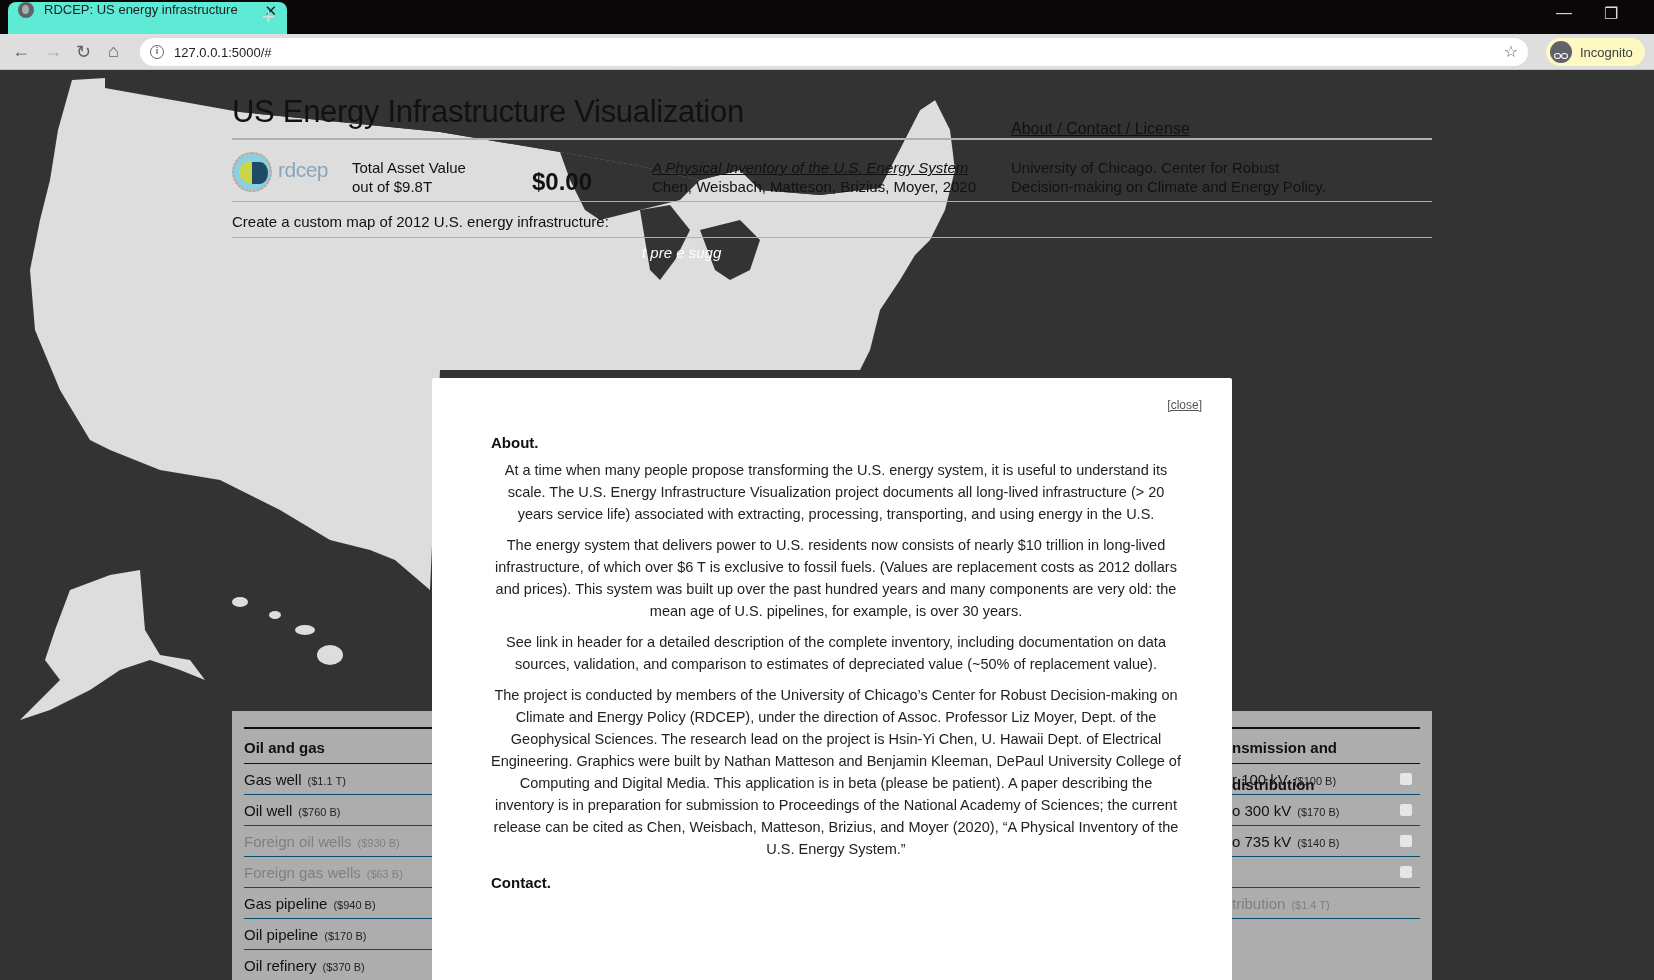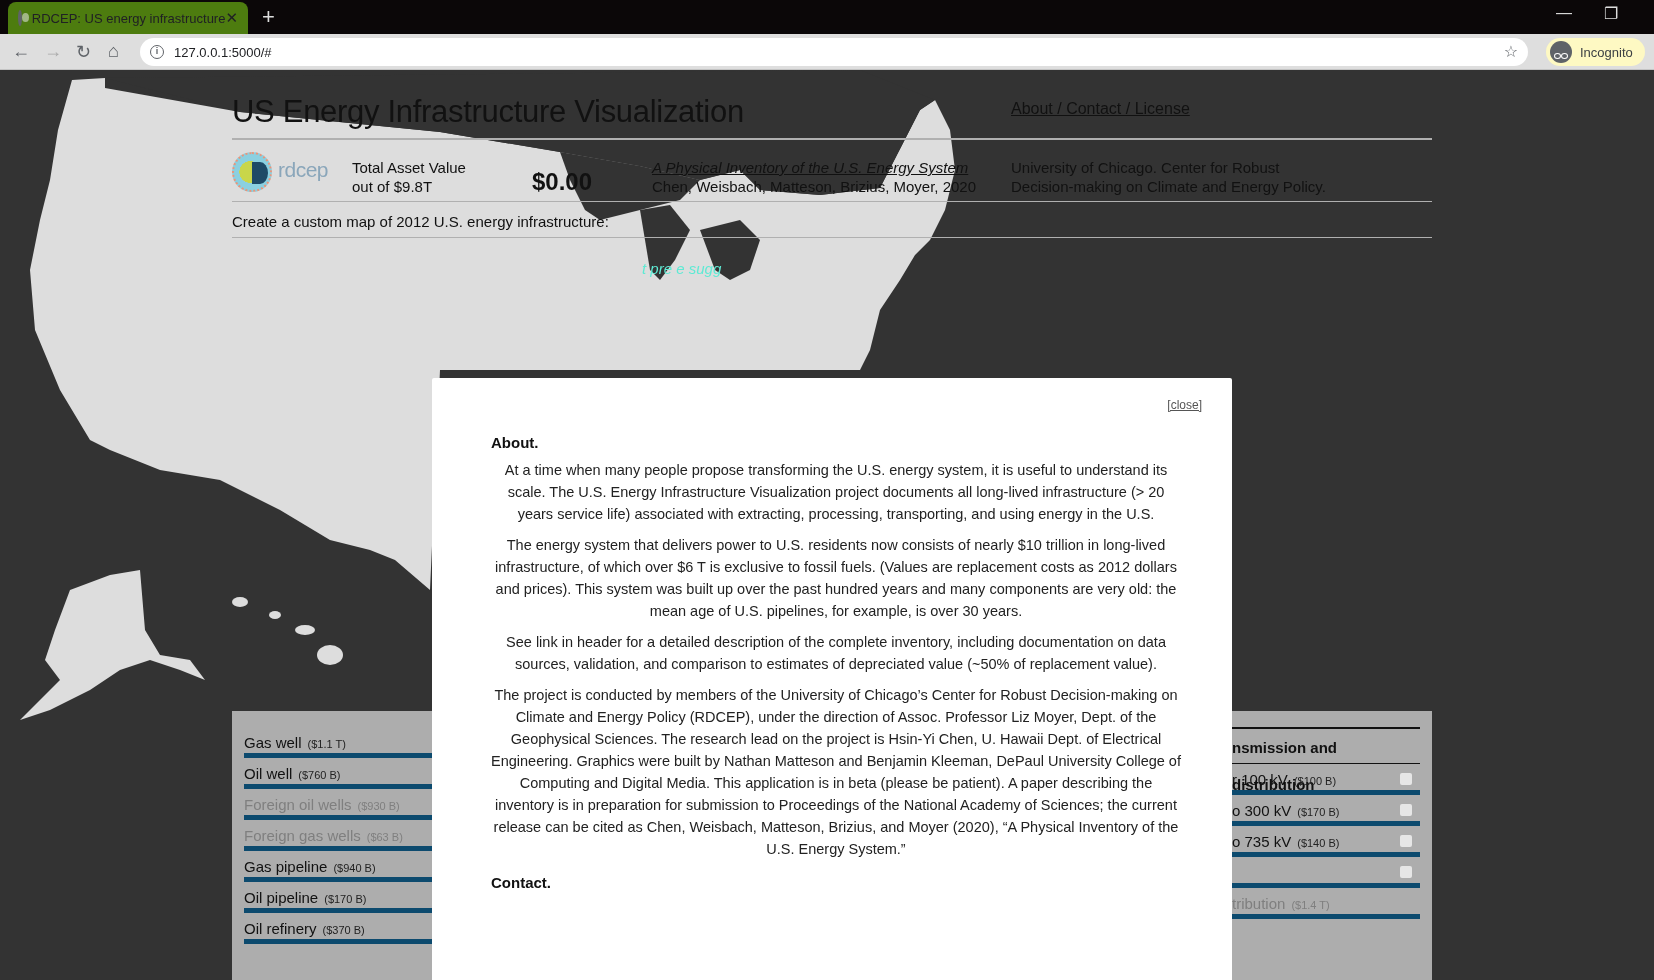--- a/index.html
+++ b/index.html
@@ -1,19 +1,19 @@
 <!DOCTYPE html>
 <html><head>
 <meta charset="utf-8">
 <style>
   * { box-sizing: border-box; margin: 0; padding: 0; }
   html, body { width: 1654px; height: 980px; overflow: hidden; background: #333333; font-family: "Liberation Sans", sans-serif; }
   
   .titlebar { position: absolute; left: 0; top: 0; width: 1654px; height: 34px; background: #0b0708; }
-  .tab { position: absolute; left: 8px; top: 2px; width: 240px; height: 32px; background: #4d7c0f; border-radius: 8px 8px 0 0; display: flex; align-items: center; padding: 0 10px; }
+  .tab { position: absolute; left: 8px; top: 2px; width: 279px; height: 32px; background: #5eead4; border-radius: 8px 8px 0 0; display: flex; align-items: flex-start; padding: 0 10px; }
   .tab .globe { width: 16px; height: 16px; border-radius: 50%; background: #5f6368; margin-right: 10px; position: relative; }
   .tab .globe::after { content: ""; position: absolute; left: 4px; top: 3px; width: 7px; height: 9px; border-radius: 50%; background: #e8e8e8; opacity: .55; }
   .tab .title { font-size: 13px; color: #202124; flex: 1; white-space: nowrap; }
   .tab .x { font-size: 15px; color: #202124; }
   .newtab { position: absolute; left: 262px; top: 4px; color: #ddd; font-size: 22px; }
   .winctl { position: absolute; top: 4px; color: #ddd; font-size: 16px; }
   .toolbar { position: absolute; left: 0; top: 34px; width: 1654px; height: 36px; background: #dedede; border-bottom: 1px solid #c4c4c4; }
   .nav { position: absolute; top: 7px; font-size: 18px; color: #5f6368; }
   .omnibox { position: absolute; left: 140px; top: 4px; width: 1388px; height: 28px; background: #fff; border-radius: 14px; display: flex; align-items: center; padding-left: 10px; }
   .omnibox .info { width: 14px; height: 14px; border: 1.5px solid #5f6368; border-radius: 50%; font-size: 9px; line-height: 11px; text-align: center; color: #5f6368; font-weight: bold; margin-right: 10px; }
@@ -23,40 +23,40 @@
   .incog .ic { width: 22px; height: 22px; border-radius: 50%; background: #5f6368; margin-right: 8px; position: relative; }
   .incog .ic::before { content: ""; position: absolute; left: 4px; top: 12px; width: 5px; height: 4px; border: 1.5px solid #fff; border-radius: 50%; }
   .incog .ic::after { content: ""; position: absolute; left: 11px; top: 12px; width: 5px; height: 4px; border: 1.5px solid #fff; border-radius: 50%; }
   .incog .lbl { font-size: 13px; color: #3c4043; }
 
   
   .page { position: absolute; left: 0; top: 70px; width: 1654px; height: 910px; background: #333; overflow: hidden; }
   .map { position: absolute; left: 0; top: 0; width: 1654px; height: 910px; }
   .header { position: absolute; left: 232px; top: 0; width: 1200px; color: #111; font-family: "Liberation Sans", sans-serif; }
   .h-title { position: absolute; left: 0; top: 24px; font-size: 31px; font-weight: normal; color: #111; letter-spacing: -0.3px; }
-  .h-about { position: absolute; left: 779px; top: 30px; font-size: 16px; color: #111; text-decoration: underline; }
+  .h-about { position: absolute; left: 779px; top: 50px; font-size: 16px; color: #111; text-decoration: underline; }
   .hr1 { position: absolute; left: 0; top: 68px; width: 1200px; height: 2px; background: #b0b0b0; }
   .logo { position: absolute; left: 0; top: 82px; width: 40px; height: 40px; border-radius: 50%; border: 2px dotted #e8957b; background: radial-gradient(circle at 45% 50%, #c9d64a 0 40%, #8bd0e0 41% 100%); }
   .logo::after { content: ""; position: absolute; left: 18px; top: 8px; width: 16px; height: 22px; border-radius: 0 50% 50% 0; background: #1e4a66; }
   .logo-text { position: absolute; left: 46px; top: 88px; font-size: 21px; color: #8aa6ba; letter-spacing: -0.5px; }
   .tav { position: absolute; left: 120px; top: 88px; font-size: 15px; line-height: 19px; color: #111; }
   .total { position: absolute; left: 300px; top: 98px; font-size: 24px; font-weight: bold; color: #111; }
   .paper-link { position: absolute; left: 420px; top: 88px; font-size: 15px; line-height: 19px; color: #111; }
   .paper-link .l1 { font-style: italic; text-decoration: underline; display: block; }
   .inst { position: absolute; left: 779px; top: 88px; font-size: 15px; line-height: 19px; color: #111; }
   .hr2 { position: absolute; left: 0; top: 131px; width: 1200px; height: 1px; background: #b0b0b0; }
   .create { position: absolute; left: 0; top: 143px; font-size: 15px; color: #111; }
   .hr3 { position: absolute; left: 0; top: 167px; width: 1200px; height: 1px; background: #b0b0b0; }
-  .hint { position: absolute; left: 410px; top: 190px; font-size: 15px; font-style: italic; color: #5eead4; }
+  .hint { position: absolute; left: 410px; top: 174px; font-size: 15px; font-style: italic; color: #ffffff; }
 
   
   .panel { position: absolute; left: 232px; top: 641px; width: 1200px; height: 280px; background: #adadad; }
   .col { position: absolute; top: 16px; width: 188px; }
   .col-head { border-top: 2px solid #111; border-bottom: 1px solid #111; height: 37px; line-height: 37px; font-size: 15px; font-weight: bold; color: #111; }
-  .row { border-bottom: 5px solid #0c4a6e; height: 31px; line-height: 31px; font-size: 15px; color: #111; white-space: nowrap; position: relative; }
+  .row { border-bottom: 1px solid #0c4a6e; height: 31px; line-height: 31px; font-size: 15px; color: #111; white-space: nowrap; position: relative; }
   .row .val { font-size: 11px; margin-left: 6px; color: #222; }
   .row.disabled, .row.disabled .val { color: #7f7f7f; }
   .row .cb { position: absolute; right: 8px; top: 9px; width: 12px; height: 12px; background: #e6e6e6; border-radius: 2px; }
 
   
   .modal { position: absolute; left: 432px; top: 308px; width: 800px; height: 620px; background: #fff; border-radius: 2px; font-family: "Liberation Sans", sans-serif; color: #111; }
   .close { position: absolute; right: 30px; top: 20px; font-size: 12px; color: #555; text-decoration: underline; }
   .m-body { position: absolute; left: 59px; top: 56px; width: 690px; }
   .m-h { font-size: 15px; font-weight: bold; margin-bottom: 8px; }
   .m-p { font-size: 14.5px; line-height: 22px; margin-bottom: 9px; color: #222; text-align: center; }
@@ -131,20 +131,21 @@
       <div>Decision-making on Climate and Energy Policy.</div>
     </div>
     <div class="hr2"></div>
     <div class="create">Create a custom map of 2012 U.S. energy infrastructure:</div>
     <div class="hr3"></div>
     <div class="hint">t pre          e sugg</div>
   </div>
 
   <div class="panel">
     <div class="col" style="left:12px">
+      <div class="col-head">Oil and gas</div>
       <div class="row"><span>Gas well</span><span class="val">($1.1 T)</span></div>
       <div class="row"><span>Oil well</span><span class="val">($760 B)</span></div>
       <div class="row disabled"><span>Foreign oil wells</span><span class="val">($930 B)</span></div>
       <div class="row disabled"><span>Foreign gas wells</span><span class="val">($63 B)</span></div>
       <div class="row"><span>Gas pipeline</span><span class="val">($940 B)</span></div>
       <div class="row"><span>Oil pipeline</span><span class="val">($170 B)</span></div>
       <div class="row"><span>Oil refinery</span><span class="val">($370 B)</span></div>
     </div>
 
     <div class="col" style="left:1000px;width:188px;overflow:hidden">

